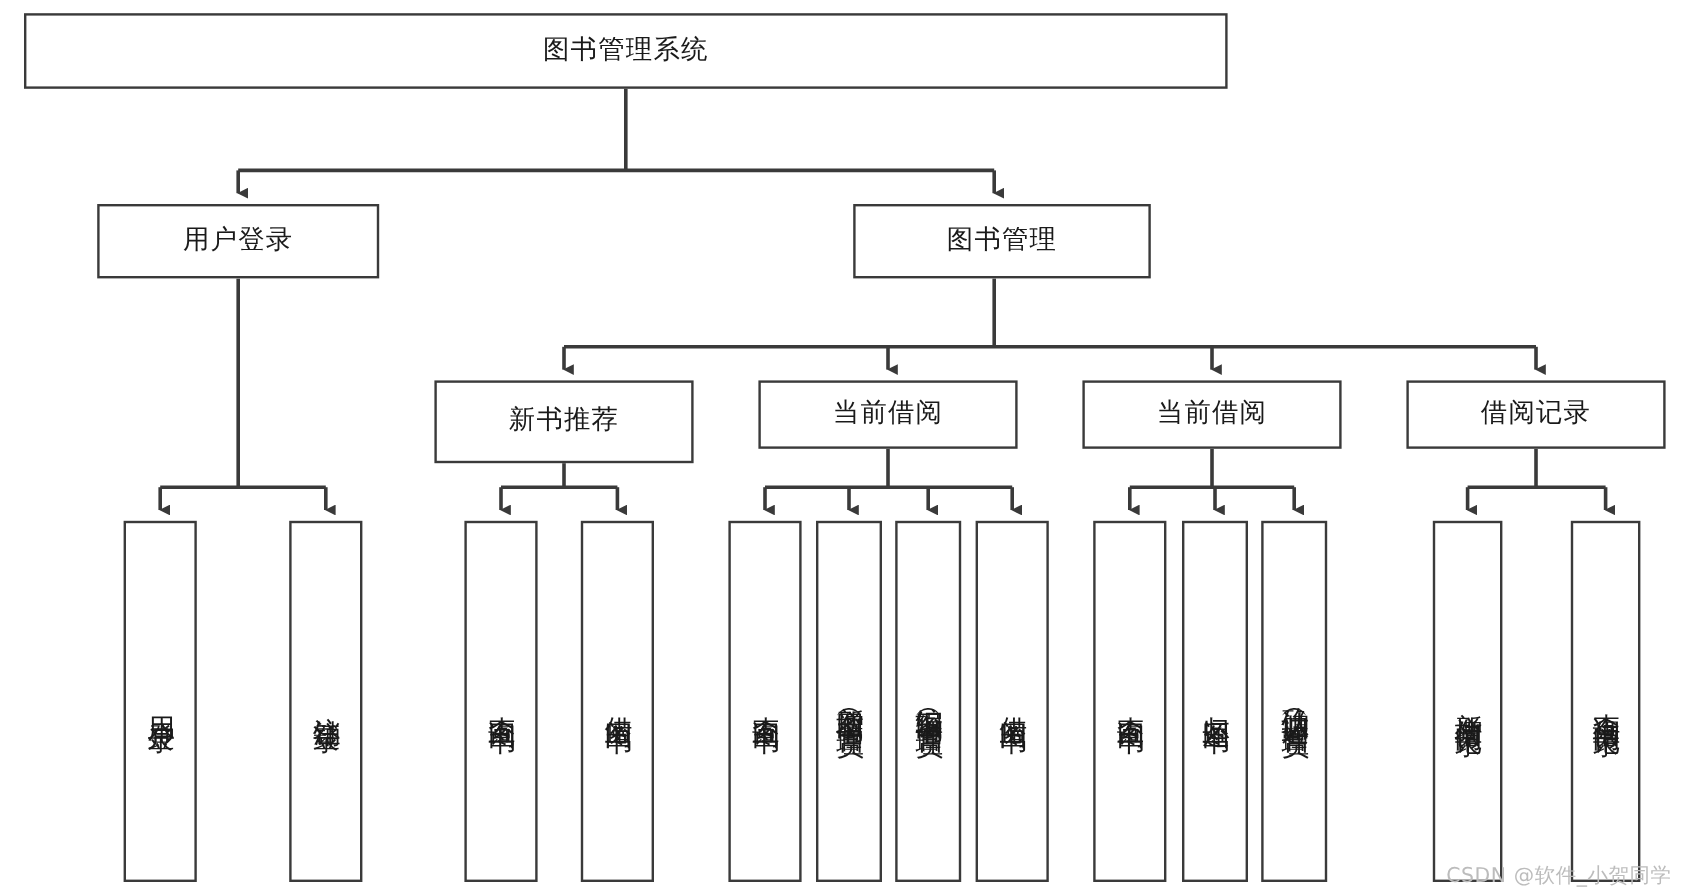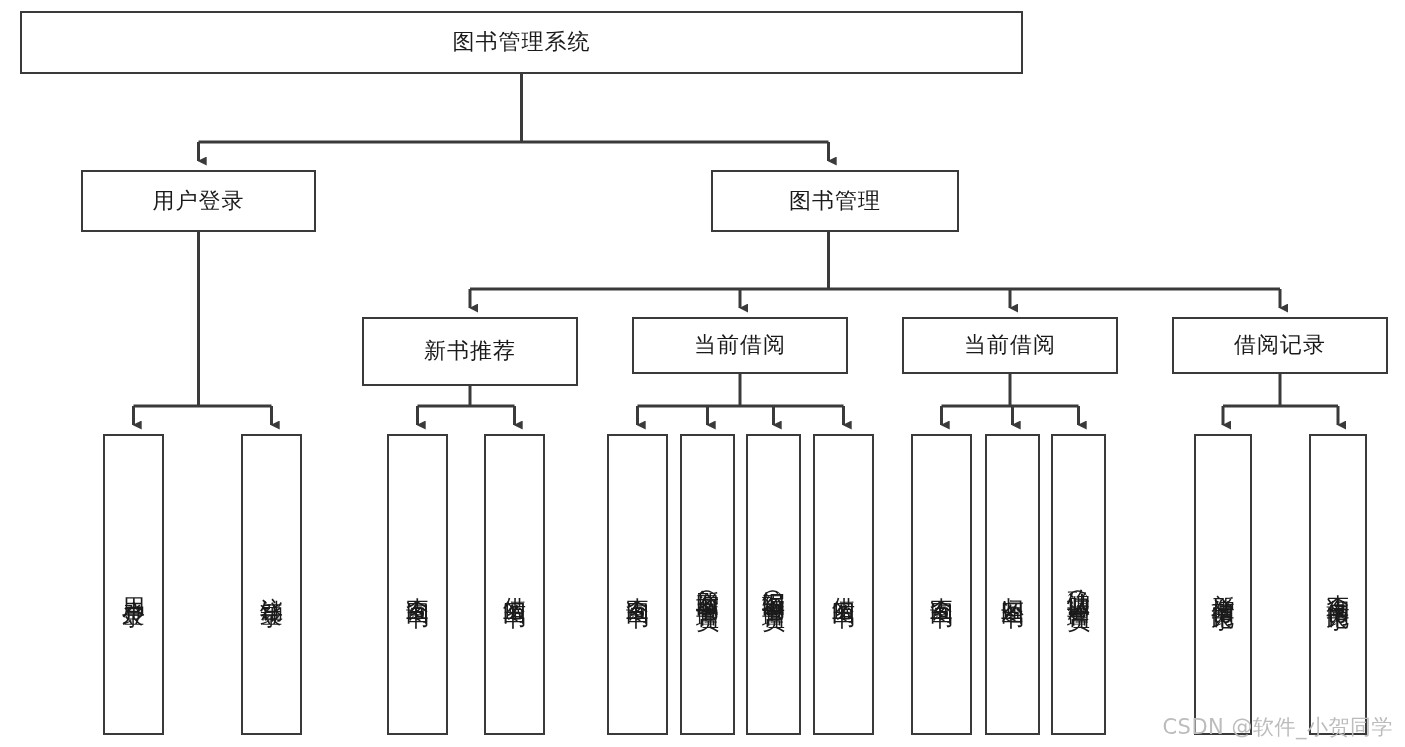--- a/index.html
+++ b/index.html
@@ -51,21 +51,21 @@
   }
   .node.vert .vtext {
     writing-mode: vertical-rl;
     text-orientation: upright;
     white-space: nowrap;
   }
   #watermark {
     position: absolute;
     right: 12px;
     bottom: 6px;
-    font-size: 21px;
+    font-size: 17px;
     color: #bcbcbc;
     letter-spacing: 0.5px;
     white-space: nowrap;
     font-family: "DejaVu Sans", "Liberation Sans", sans-serif;
   }
 </style>
 </head>
 <body>
 
 <div id="diagram-root">

